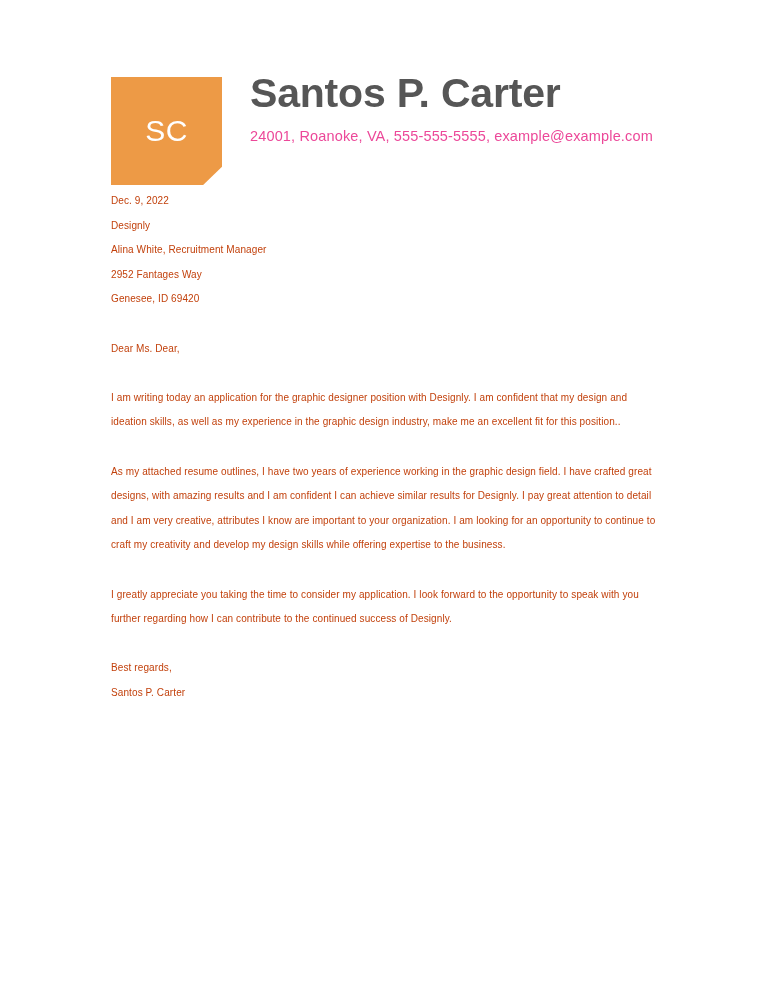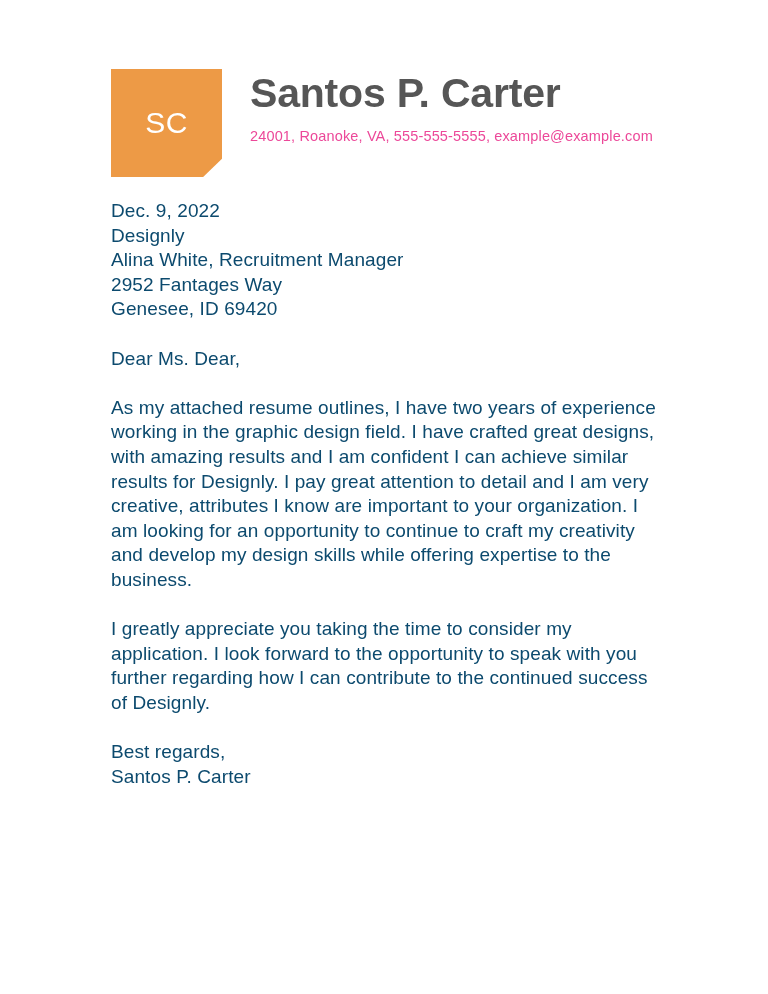--- a/index.html
+++ b/index.html
@@ -28,21 +28,21 @@
     position: absolute;
     left: 111px;
     top: 69px;
     width: 546px;
     height: 110px;
   }
 
   .monogram-badge {
     position: absolute;
     left: 0;
-    top: 0;
+    top: 8px;
     width: 111px;
     height: 108px;
     background: #ed9a46;
     -webkit-clip-path: polygon(0 0, 100% 0, 100% 83%, 83% 100%, 0 100%);
     clip-path: polygon(0 0, 100% 0, 100% 83%, 83% 100%, 0 100%);
     display: flex;
     align-items: center;
     justify-content: center;
   }
 
@@ -80,24 +80,24 @@
     color: #ec4899;
     letter-spacing: 0.15px;
     line-height: 1.3;
     white-space: nowrap;
   }
 
   
   .letter-body {
     position: absolute;
     left: 111px;
-    top: 199px;
+    top: 189px;
     width: 546px;
-    font-size: 19px;
-    color: #0c4a6e;
+    font-size: 10px;
+    color: #c2410c;
     line-height: 24.6px;
     letter-spacing: 0.1px;
   }
 
   .address-block {
     margin: 0;
   }
 
   .address-line {
     margin: 0;
@@ -145,20 +145,21 @@
     <div class="address-block">
       <p class="address-line">Dec. 9, 2022</p>
       <p class="address-line">Designly</p>
       <p class="address-line">Alina White, Recruitment Manager</p>
       <p class="address-line">2952 Fantages Way</p>
       <p class="address-line">Genesee, ID 69420</p>
     </div>
 
     <p class="salutation">Dear Ms. Dear,</p>
 
+    <p class="letter-paragraph">I am writing today an application for the graphic designer position with Designly. I am confident that my design and ideation skills, as well as my experience in the graphic design industry, make me an excellent fit for this position..</p>
 
     <p class="letter-paragraph">As my attached resume outlines, I have two years of experience working in the graphic design field. I have crafted great designs, with amazing results and I am confident I can achieve similar results for Designly. I pay great attention to detail and I am very creative, attributes I know are important to your organization. I am looking for an opportunity to continue to craft my creativity and develop my design skills while offering expertise to the business.</p>
 
     <p class="letter-paragraph">I greatly appreciate you taking the time to consider my application. I look forward to the opportunity to speak with you further regarding how I can contribute to the continued success of Designly.</p>
 
     <div class="closing-block">
       <p class="closing-line">Best regards,</p>
       <p class="closing-line">Santos P. Carter</p>
     </div>
 

